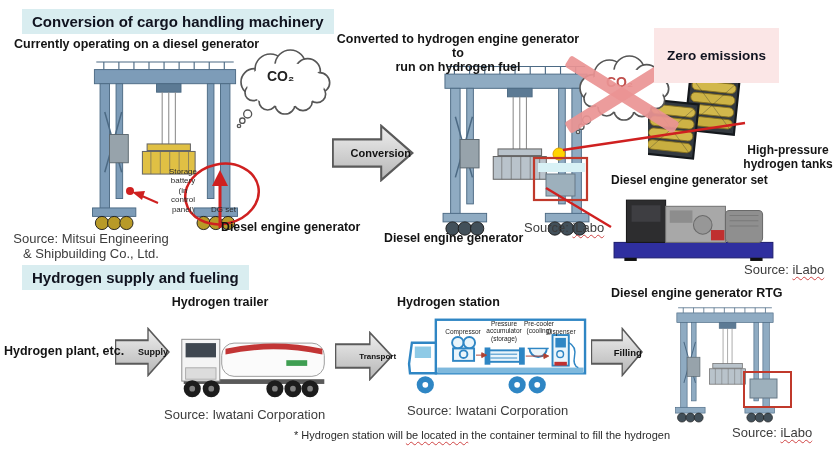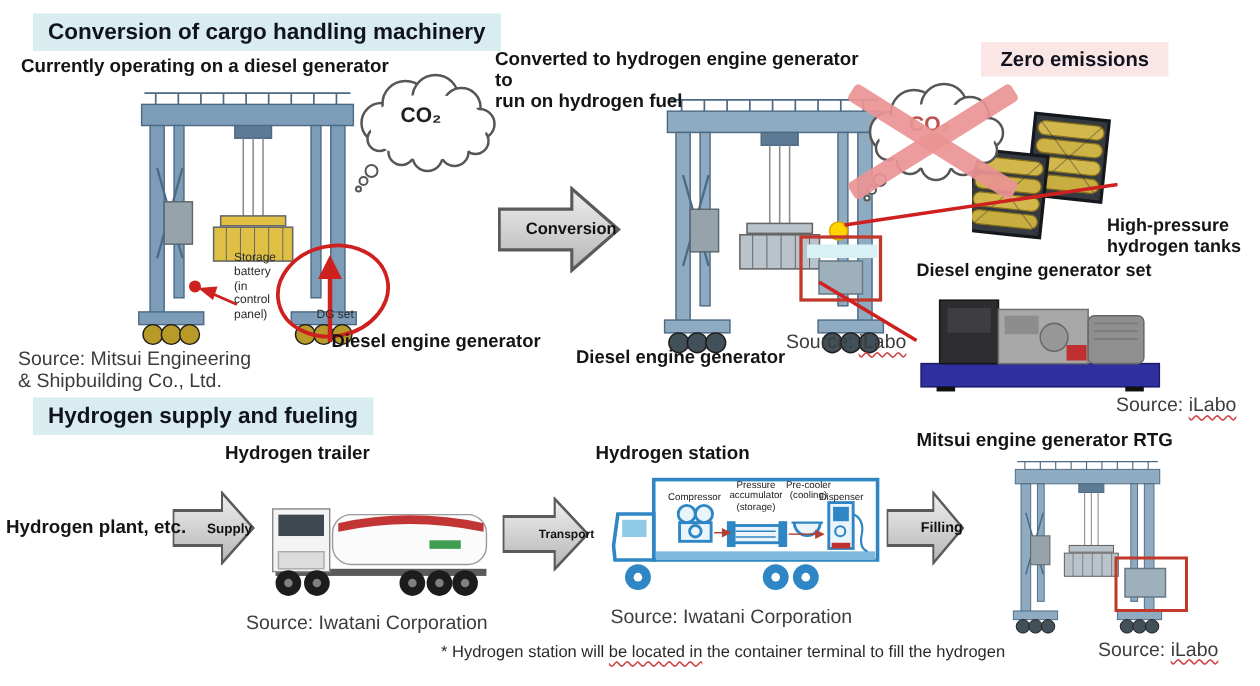--- a/index.html
+++ b/index.html
@@ -1,27 +1,27 @@
 <!DOCTYPE html>
 <html><head>
 <meta charset="utf-8">
 <style>
   html,body{margin:0;padding:0;background:#fff;}
   #canvas{position:relative;width:840px;height:457px;background:#ffffff;overflow:hidden;
           font-family:"Liberation Sans",sans-serif;color:#1a1a1a;}
   .abs{position:absolute;}
   .z1{z-index:1}.z4{z-index:4}.z5{z-index:5}.z6{z-index:6}
   .hdr{background:#d9edf0;color:#10131f;font-weight:700;font-size:15px;padding:4px 10px;margin-left:12px;}
-  .pink{background:#fbe6e6;color:#10131f;font-weight:700;font-size:13.5px;padding:4px 13px;}
+  .pink{background:#fbe6e6;color:#10131f;font-weight:700;font-size:13.5px;padding:20px 13px;}
   .cap{font-weight:700;font-size:12.5px;color:#141414;}
   .lbl{font-weight:700;font-size:12.3px;color:#141414;}
   .src{font-size:13px;color:#3c3c3c;}
   .small{font-size:8px;color:#2a2a2a;line-height:1.18;}
   .pre{white-space:pre-line;}
-  .ctr{}
+  .ctr{text-align:center;}
   .wavy{text-decoration:underline;text-decoration-style:wavy;text-decoration-color:#d04545;
         text-decoration-thickness:1px;text-underline-offset:2px;}
   .arrow{position:absolute;}
   .arrow svg{position:absolute;left:0;top:0;width:100%;height:100%;}
   .arrow .al{position:absolute;left:16px;top:50%;transform:translateY(-50%);width:80%;
              text-align:center;font-weight:700;color:#111;}
   .xwrap{position:absolute;}
   .xbar{position:absolute;left:-8px;right:-8px;top:50%;height:13px;margin-top:-6.5px;
         background:rgba(234,148,148,0.92);border-radius:3px;}
   .co2{position:absolute;font-weight:700;font-size:14px;color:#222;}
@@ -288,17 +288,17 @@
   <div class="abs z6 lbl pre ctr" style="left:738px;top:143px;width:100px;font-size:12px">High-pressure
 hydrogen tanks</div>
   <div class="abs z6 src" style="left:744px;top:262px"><span>Source: </span><span class="wavy">iLabo</span></div>
 
   <div class="abs z6 hdr" style="left:10px;top:265px">Hydrogen supply and fueling</div>
   <div class="abs z6 cap ctr" style="left:150px;top:295px;width:140px">Hydrogen trailer</div>
   <div class="abs z6 cap" style="left:4px;top:344px">Hydrogen plant, etc.</div>
   <div class="abs z6 src" style="left:164px;top:407px">Source: Iwatani Corporation</div>
   <div class="abs z6 cap" style="left:397px;top:295px">Hydrogen station</div>
   <div class="abs z6 src" style="left:407px;top:403px">Source: Iwatani Corporation</div>
-  <div class="abs z6 cap" style="left:611px;top:286px">Mitsui engine generator RTG</div>
+  <div class="abs z6 cap" style="left:611px;top:286px">Diesel engine generator RTG</div>
   <div class="abs z6 src" style="left:732px;top:425px"><span>Source: </span><span class="wavy">iLabo</span></div>
   <div class="abs z6 fnote" style="left:294px;top:429px"><span>* Hydrogen station will </span><span class="wavy">be located in</span><span> the container terminal to fill the hydrogen</span></div>
 
 </div>
 
 </body></html>

